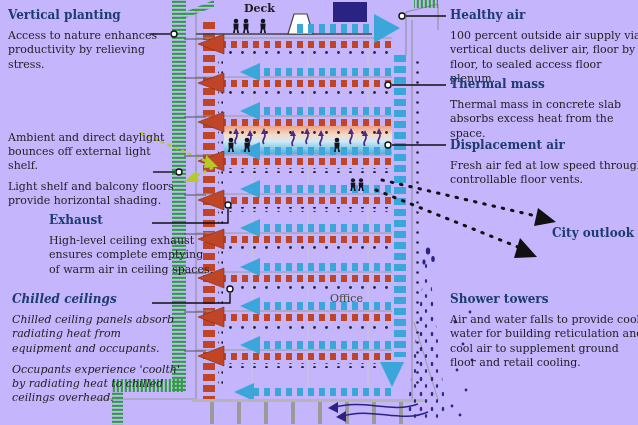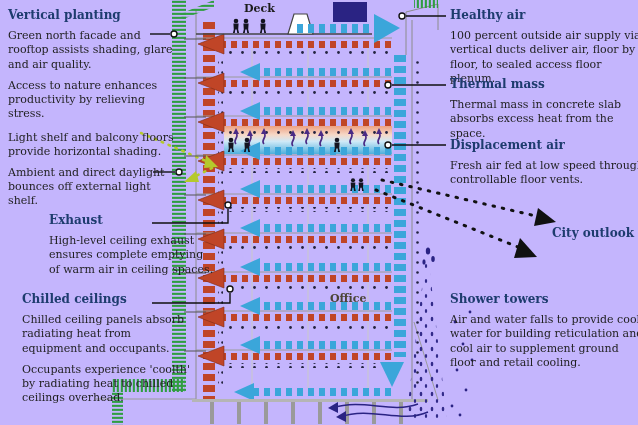--- a/index.html
+++ b/index.html
@@ -7,21 +7,21 @@
          font-family:"DejaVu Serif", serif;}
   .art{position:absolute;left:0;top:0;}
   .txt{position:absolute;}
   .col{position:absolute;}
   .sec{position:absolute;}
   .hd{font-weight:bold;font-size:12px;color:#1e3c6e;line-height:1.2;}
   .pg{font-size:11px;color:#1f1f1f;line-height:1.28;margin-top:7px;}
   .leftw{width:168px;}
   .rightw{width:194px;}
   .deck{font-weight:bold;font-size:11px;color:#1c1c1c;}
-  .office{font-weight:bold;font-size:11px;color:#4a4436;}
+  .office{font-weight:normal;font-size:11px;color:#4a4436;}
   .city{font-weight:bold;font-size:12px;color:#1e3c6e;}
 </style>
 </head>
 <body>
 
 <div class="stage">
 
   <svg class="art" width="638" height="425" viewBox="0 0 638 425">
     <defs>
       <linearGradient id="bandgrad" x1="0" y1="0" x2="0" y2="1">
@@ -301,32 +301,31 @@
         <line x1="184" y1="234" x2="206" y2="234"></line>
       <line x1="184" y1="273" x2="206" y2="273"></line>
         <line x1="184" y1="312" x2="206" y2="312"></line>
       <line x1="184" y1="351" x2="206" y2="351"></line>
     </g>
   </svg>
 
   <div class="col" style="left:8px;top:0;">
     <div class="sec leftw" style="left:0;top:8px;">
       <div class="hd">Vertical planting</div>
-      <div class="pg">Green north facade and rooftop assists shading, glare and air quality.</div>
       <div class="pg">Access to nature enhances productivity by relieving stress.</div>
     </div>
     <div class="sec leftw" style="left:0;top:124px;">
+      <div class="pg">Ambient and direct daylight bounces off external light shelf.</div>
       <div class="pg">Light shelf and balcony floors provide horizontal shading.</div>
-      <div class="pg">Ambient and direct daylight bounces off external light shelf.</div>
     </div>
     <div class="sec leftw" style="left:0;top:213px;margin-left:41px;">
       <div class="hd">Exhaust</div>
       <div class="pg">High-level ceiling exhaust ensures complete emptying of warm air in ceiling spaces.</div>
     </div>
-    <div class="sec leftw" style="left:14px;top:292px;">
+    <div class="sec leftw" style="left:4px;top:292px;font-style:italic;">
       <div class="hd">Chilled ceilings</div>
       <div class="pg">Chilled ceiling panels absorb radiating heat from equipment and occupants.</div>
       <div class="pg">Occupants experience 'coolth' by radiating heat to chilled ceilings overhead.</div>
     </div>
   </div>
 
   <div class="col" style="left:450px;top:0;">
     <div class="sec rightw" style="left:0;top:8px;">
       <div class="hd">Healthy air</div>
       <div class="pg">100 percent outside air supply via vertical ducts deliver air, floor by floor, to sealed access floor plenum.</div>

